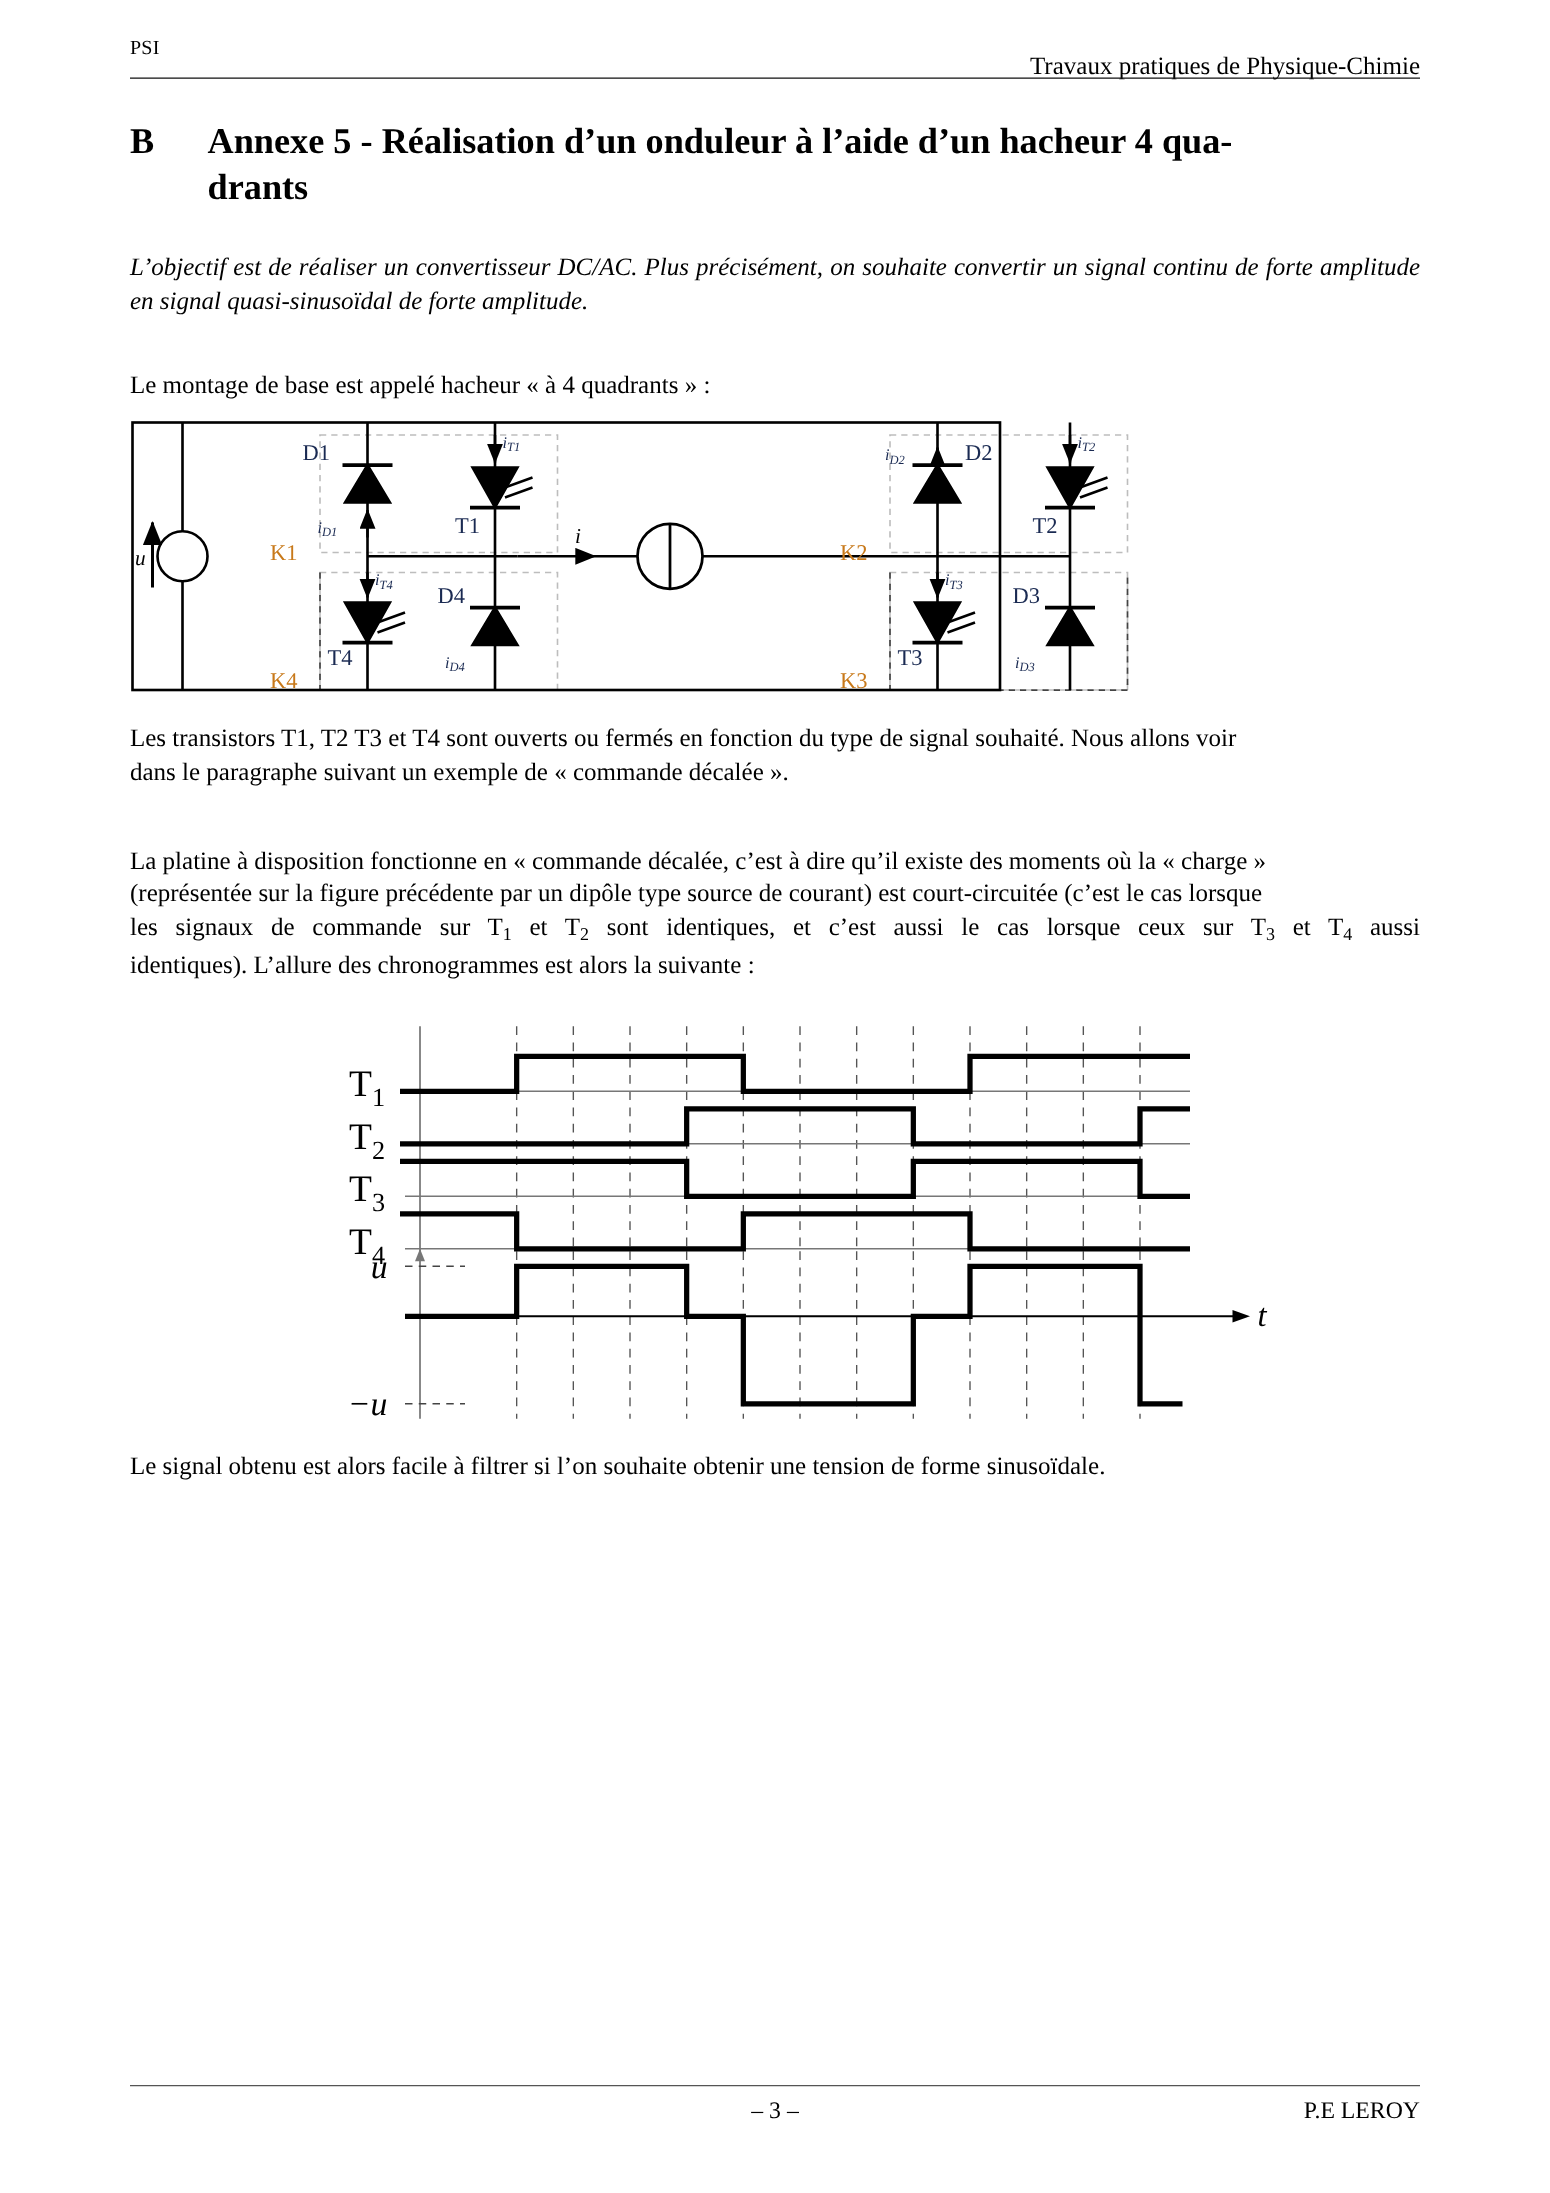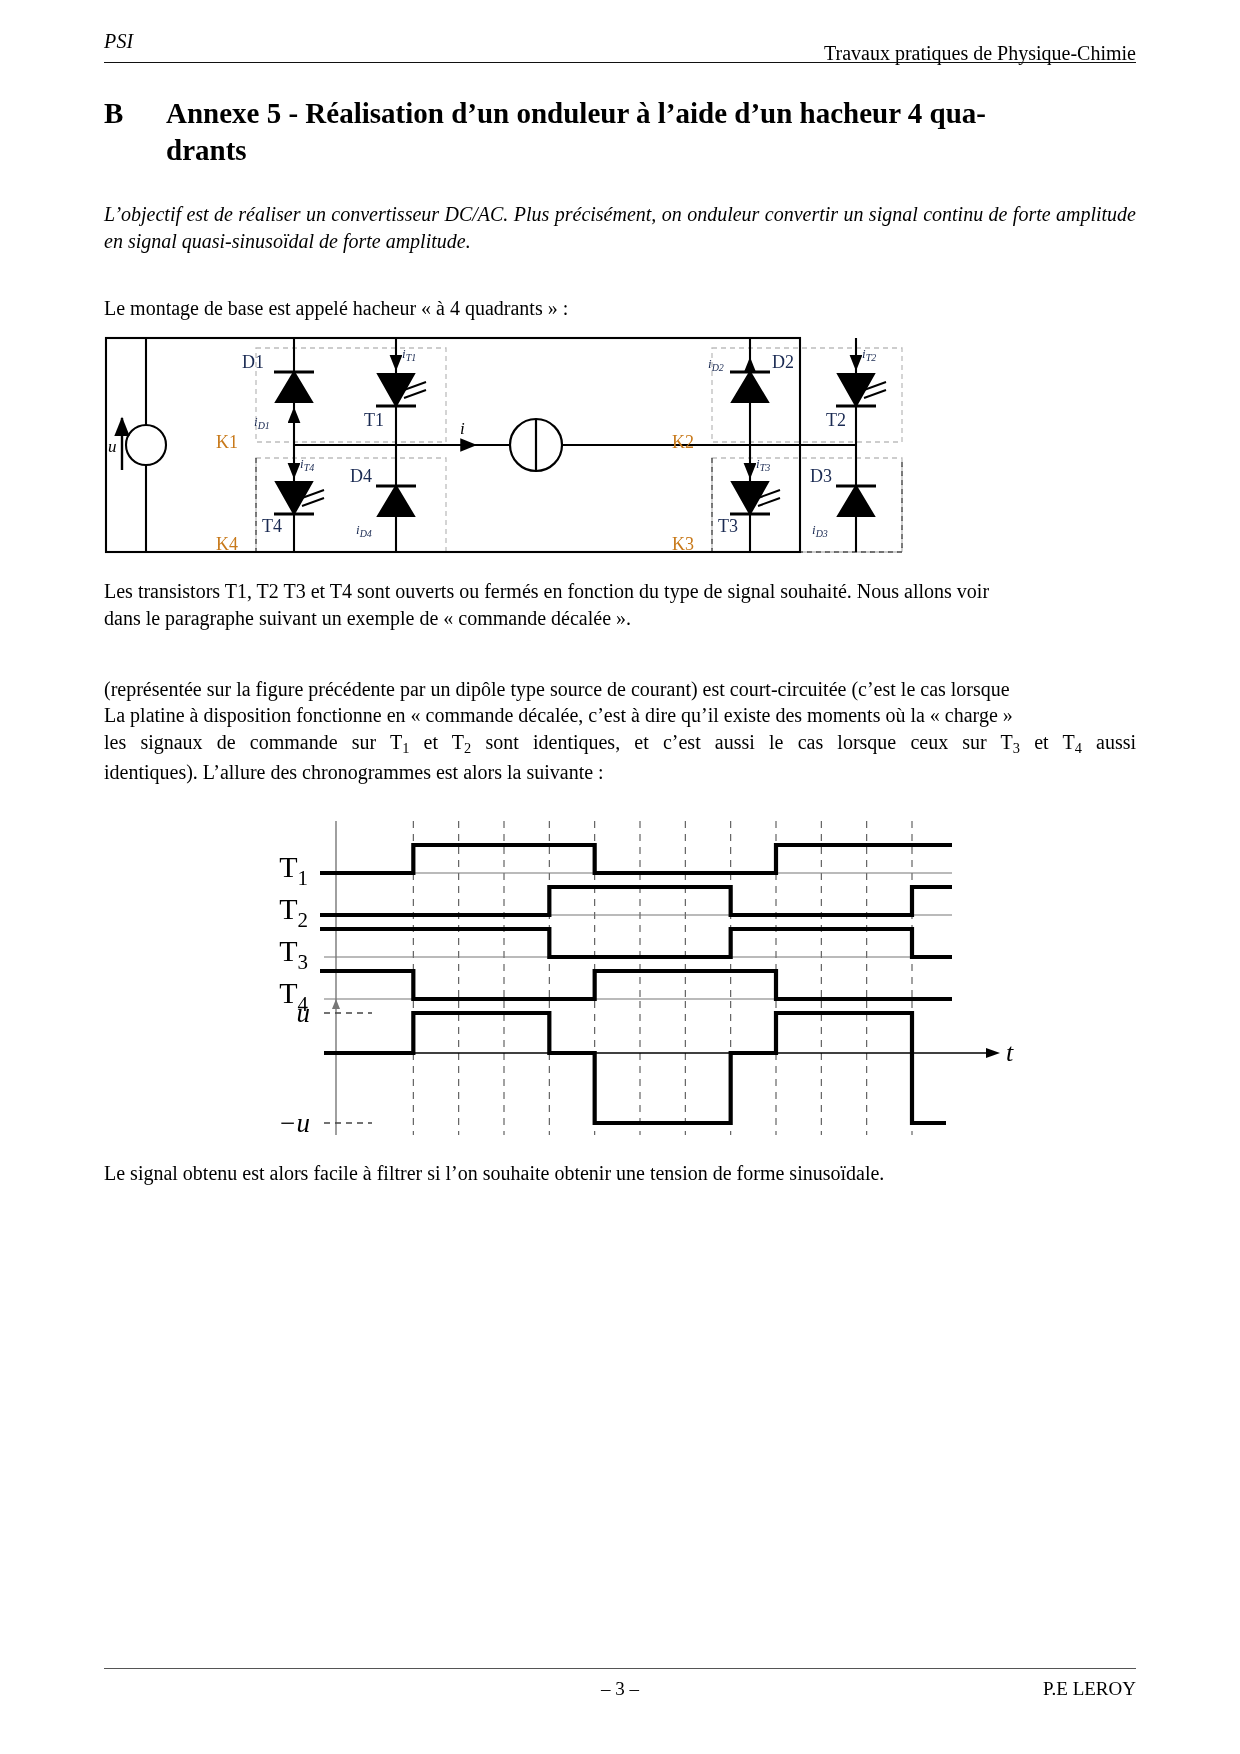--- a/index.html
+++ b/index.html
@@ -1,19 +1,19 @@
 <!DOCTYPE html>
 <html><head>
 <meta charset="utf-8">
 <style>
   html,body{margin:0;padding:0;background:#fff;}
   body{width:1240px;height:1754px;position:relative;font-family:"Liberation Serif",serif;color:#000;}
   .page{position:absolute;inset:0;}
   .hdr{position:absolute;left:104px;top:30px;width:1032px;height:34px;}
-  .hdr-left{position:absolute;left:0;top:0;font-size:20px;letter-spacing:.2px;font-style:italic;}
+  .hdr-left{position:absolute;left:0;top:0;font-size:16px;letter-spacing:.2px;}
   .hdr-right{position:absolute;right:0;top:12px;font-size:20px;}
   .hdr-rule{position:absolute;left:104px;top:62px;width:1032px;height:0;border-top:1.6px solid #111;}
   .ftr-rule{position:absolute;left:104px;top:1668px;width:1032px;height:0;border-top:1.1px solid #555;}
   .ftr-c{position:absolute;left:0;top:1678px;width:1240px;text-align:center;font-size:19px;}
   .ftr-r{position:absolute;right:104px;top:1678px;font-size:19px;text-align:center;}
 
   .body{position:absolute;left:104px;top:95px;width:1032px;}
   h1.sec{font-size:29px;font-weight:700;line-height:1.28;margin:0 0 0 0;
         display:grid;grid-template-columns:62px 1fr;column-gap:0;}
   h1.sec .num{}
@@ -52,21 +52,21 @@
   <div class="body">
     <h1 class="sec">
       <span class="num">B</span>
       <span class="ttl">
         <span>Annexe 5 - Réalisation d’un onduleur à l’aide d’un hacheur 4 qua-</span><br>
         <span>drants</span>
       </span>
     </h1>
 
     <div class="gap-a"></div>
-    <p class="par ital">L’objectif est de réaliser un convertisseur DC/AC. Plus précisément, on onduleur convertir un signal continu de forte amplitude en signal quasi-sinusoïdal de forte amplitude.</p>
+    <p class="par ital">L’objectif est de réaliser un convertisseur DC/AC. Plus précisément, on souhaite convertir un signal continu de forte amplitude en signal quasi-sinusoïdal de forte amplitude.</p>
 
     <div class="gap-b"></div>
     <div class="gap-c"></div>
     <p class="par">Le montage de base est appelé hacheur « à 4 quadrants » :</p>
   </div>
 
   <div class="circuit-wrap">
     <svg width="1032" height="240" viewBox="0 0 1032 240">
       <defs>
         <marker id="ar" markerWidth="9" markerHeight="9" refX="7.5" refY="3.2" orient="auto">
@@ -205,22 +205,22 @@
       <text x="568" y="220" font-size="18" fill="#c8791a">K3</text>
     </svg>
   </div>
 
   <div class="body" style="top:578px;">
     <p class="par">Les transistors T1, T2 T3 et T4 sont ouverts ou fermés en fonction du type de signal souhaité. Nous allons voir</p>
     <p class="par">dans le paragraphe suivant un exemple de « commande décalée ».</p>
 
     <div class="gap-d"></div>
     <div class="gap-c"></div>
+    <p class="par">La platine à disposition fonctionne en « commande décalée, c’est à dire qu’il existe des moments où la « charge »</p>
     <p class="par">(représentée sur la figure précédente par un dipôle type source de courant) est court-circuitée (c’est le cas lorsque</p>
-    <p class="par">La platine à disposition fonctionne en « commande décalée, c’est à dire qu’il existe des moments où la « charge »</p>
     <p class="par sub-just"><span>les signaux de commande sur T</span><sub>1</sub><span> et T</span><sub>2</sub><span> sont identiques, et c’est aussi le cas lorsque ceux sur T</span><sub>3</sub><span> et T</span><sub>4</sub><span> aussi</span></p>
     <p class="par">identiques). L’allure des chronogrammes est alors la suivante :</p>
   </div>
 
   <div class="chrono-wrap">
     <svg width="1032" height="350" viewBox="0 0 1032 350">
       <g id="chrono-gen">
           <line x1="309.3333333333333" y1="16" x2="309.3333333333333" y2="196" stroke="#555" stroke-width="1.1" stroke-dasharray="7 6"></line>
           <line x1="354.6666666666667" y1="16" x2="354.6666666666667" y2="196" stroke="#555" stroke-width="1.1" stroke-dasharray="7 6"></line>
           <line x1="400" y1="16" x2="400" y2="196" stroke="#555" stroke-width="1.1" stroke-dasharray="7 6"></line>

